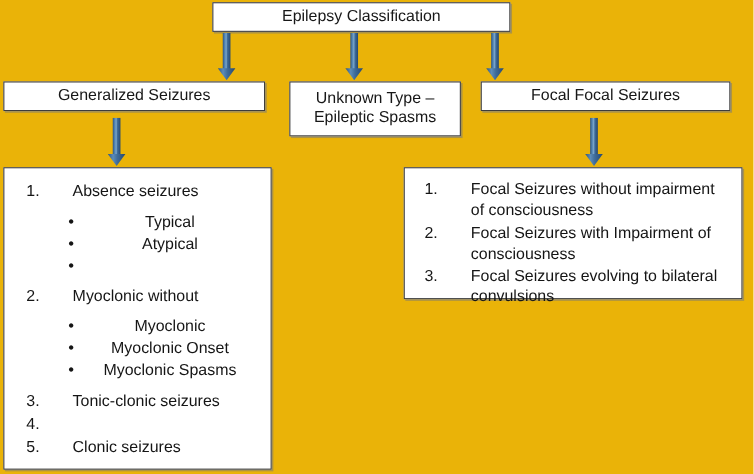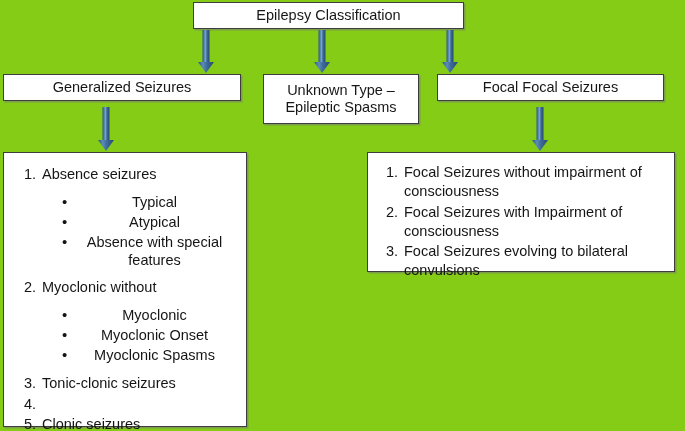--- a/index.html
+++ b/index.html
@@ -8,21 +8,21 @@
     background: #ffffff;
   }
   body {
     font-family: "Liberation Sans", sans-serif;
     color: #1a1a1a;
   }
   #canvas {
     position: relative;
     width: 685px;
     height: 431px;
-    background: #84cc16;
+    background: #eab308;
     overflow: hidden;
   }
 
   
   .box {
     position: absolute;
     background: #ffffff;
     border: 1.5px solid #3d3d3d;
     box-sizing: border-box;
     box-shadow: 1.5px 1.5px 0 rgba(120,120,120,0.55);
@@ -78,20 +78,21 @@
   }
   .num-item .num {
     width: 20px;
     flex: 0 0 20px;
     text-align: right;
     padding-right: 6px;
     white-space: nowrap;
   }
   .num-item .txt {
     flex: 1 1 auto;
+    margin-left: 24px;
   }
   .sub-list {
     margin: 9px 0 9px 0;
     padding: 0;
   }
   .sub-item {
     display: flex;
     align-items: flex-start;
     margin-bottom: 1px;
     padding-left: 46px;
@@ -204,21 +205,20 @@
         <div class="sub-item">
           <span class="bullet">•</span>
           <span class="txt">Typical</span>
         </div>
         <div class="sub-item">
           <span class="bullet">•</span>
           <span class="txt">Atypical</span>
         </div>
         <div class="sub-item">
           <span class="bullet">•</span>
-          <span class="txt">Absence with special features</span>
         </div>
       </div>
 
       <div class="num-item">
         <span class="num">2.</span>
         <span class="txt">Myoclonic without</span>
       </div>
 
       <div class="sub-list">
         <div class="sub-item">

